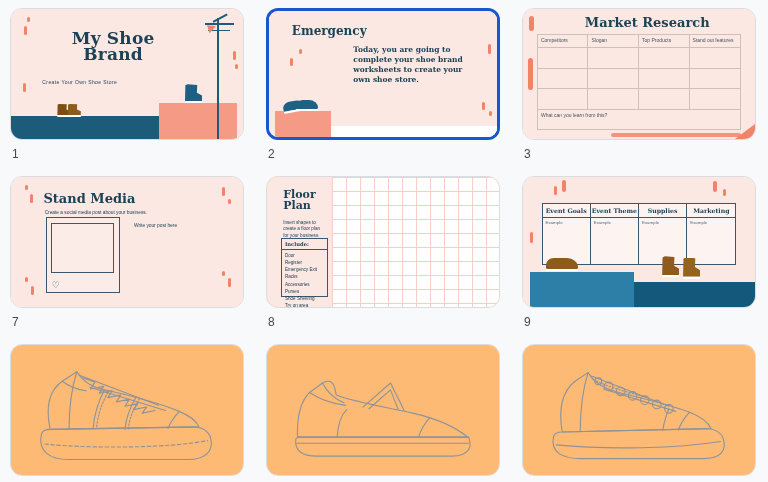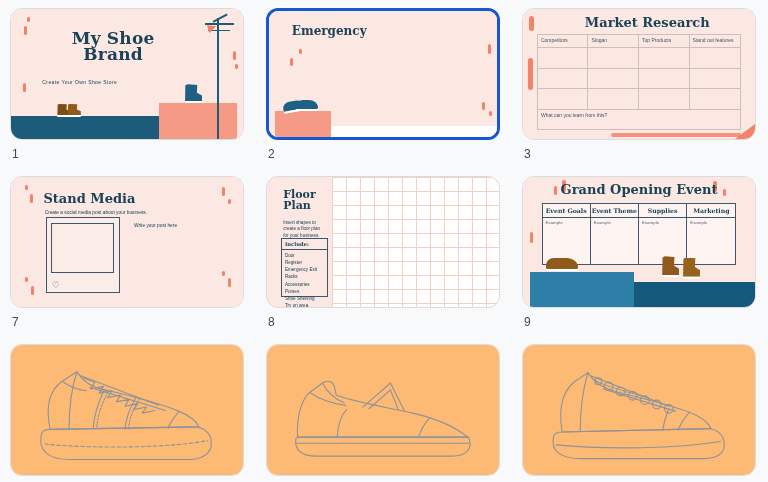--- a/index.html
+++ b/index.html
@@ -141,20 +141,21 @@
 
   <div class="cell">
     <div class="card selected">
       <div class="slide pink">
         <div class="pill" style="left:13%;top:30%;width:3px;height:5px;"></div>
         <div class="pill" style="left:9%;top:37%;width:3px;height:8px;"></div>
         <div class="pill" style="left:96%;top:26%;width:3.5px;height:10px;"></div>
         <div class="pill" style="left:93.5%;top:72%;width:3px;height:8px;"></div>
         <div class="pill" style="left:96.5%;top:79%;width:3px;height:5px;"></div>
         <div class="abs serif navy s2-title">Emergency</div>
+        <div class="abs serif navy s2-body">Today, you are going to complete your shoe brand worksheets to create your own shoe store.</div>
         <div class="abs s2-strip"></div>
         <div class="abs s2-pedestal"></div>
         <div class="shoeblob" style="left:6%;bottom:20%;width:22px;height:11px;transform:rotate(-10deg);">
           <div class="bd" style="background:#1d6183;"></div>
             <div class="sole"></div>
         </div>
         <div class="shoeblob" style="left:12%;bottom:20.5%;width:22px;height:11px;">
           <div class="bd" style="background:#1d6183;"></div>
             <div class="sole"></div>
         </div>
@@ -245,21 +246,20 @@
   </div>
 
   <div class="cell">
     <div class="card">
       <div class="slide pink">
         <div class="pill" style="left:13.5%;top:7%;width:3px;height:9px;"></div>
         <div class="pill" style="left:17%;top:2.5%;width:3.5px;height:12px;"></div>
         <div class="pill" style="left:82%;top:3%;width:3.5px;height:11px;"></div>
         <div class="pill" style="left:86%;top:9%;width:3px;height:7px;"></div>
         <div class="pill" style="left:3%;top:42%;width:3.5px;height:11px;"></div>
-        <div class="abs serif navy s9-title">Grand Opening Event</div>
         <div class="gt-table">
           <div class="gt-head">Event Goals</div>
           <div class="gt-head">Event Theme</div>
           <div class="gt-head">Supplies</div>
           <div class="gt-head">Marketing</div>
           <div class="gt-cell">Example</div>
           <div class="gt-cell">Example</div>
           <div class="gt-cell">Example</div>
           <div class="gt-cell">Example</div>
         </div>

